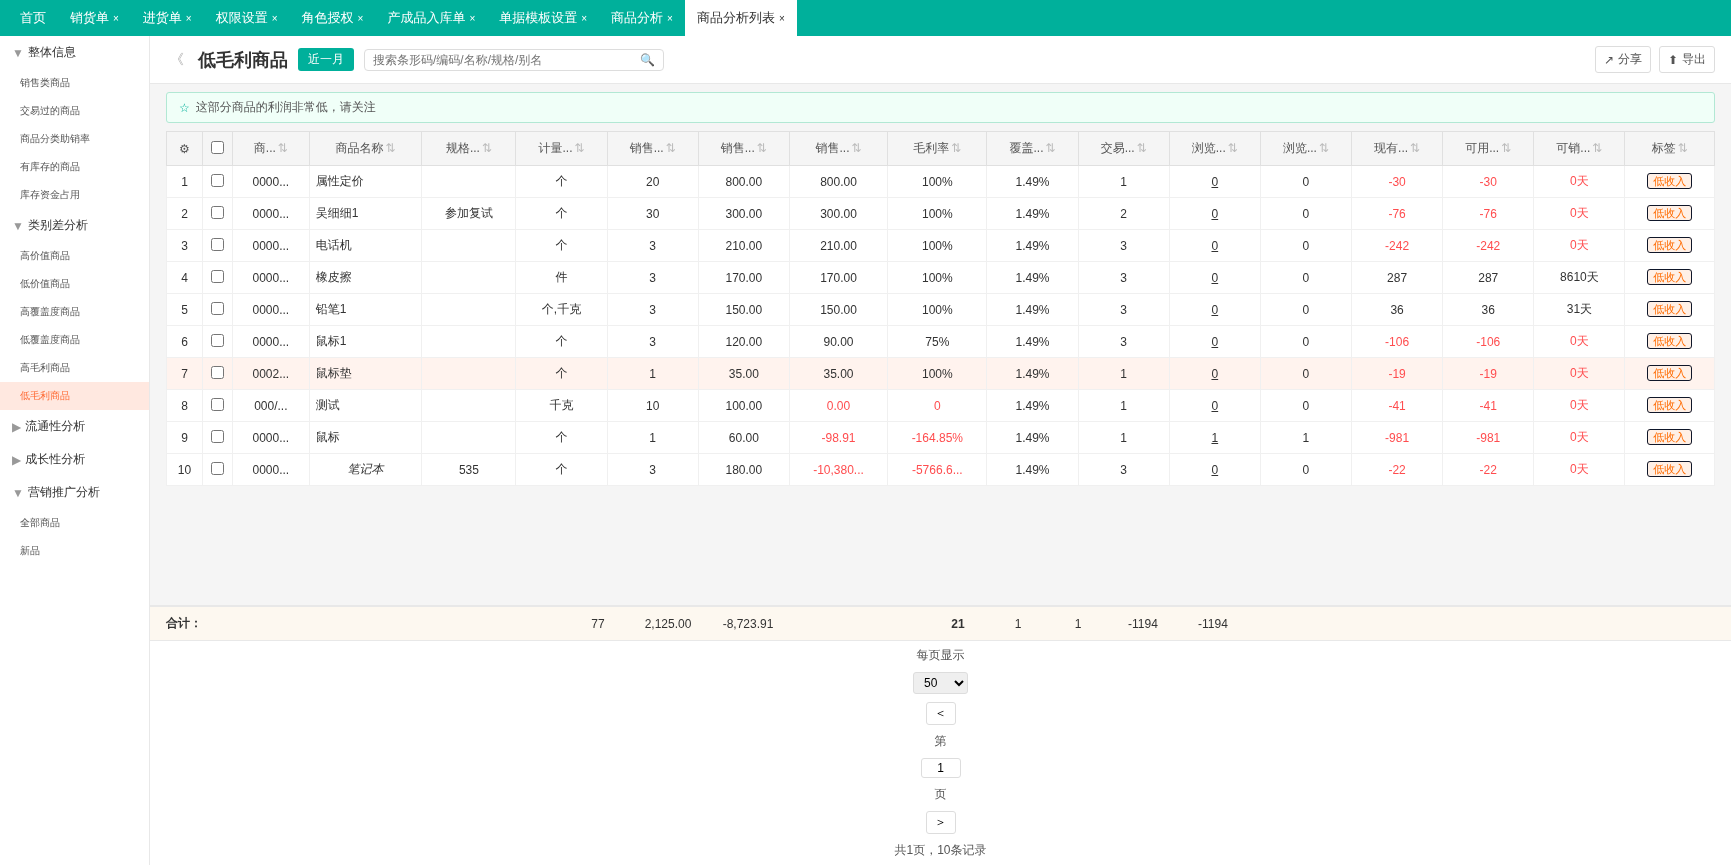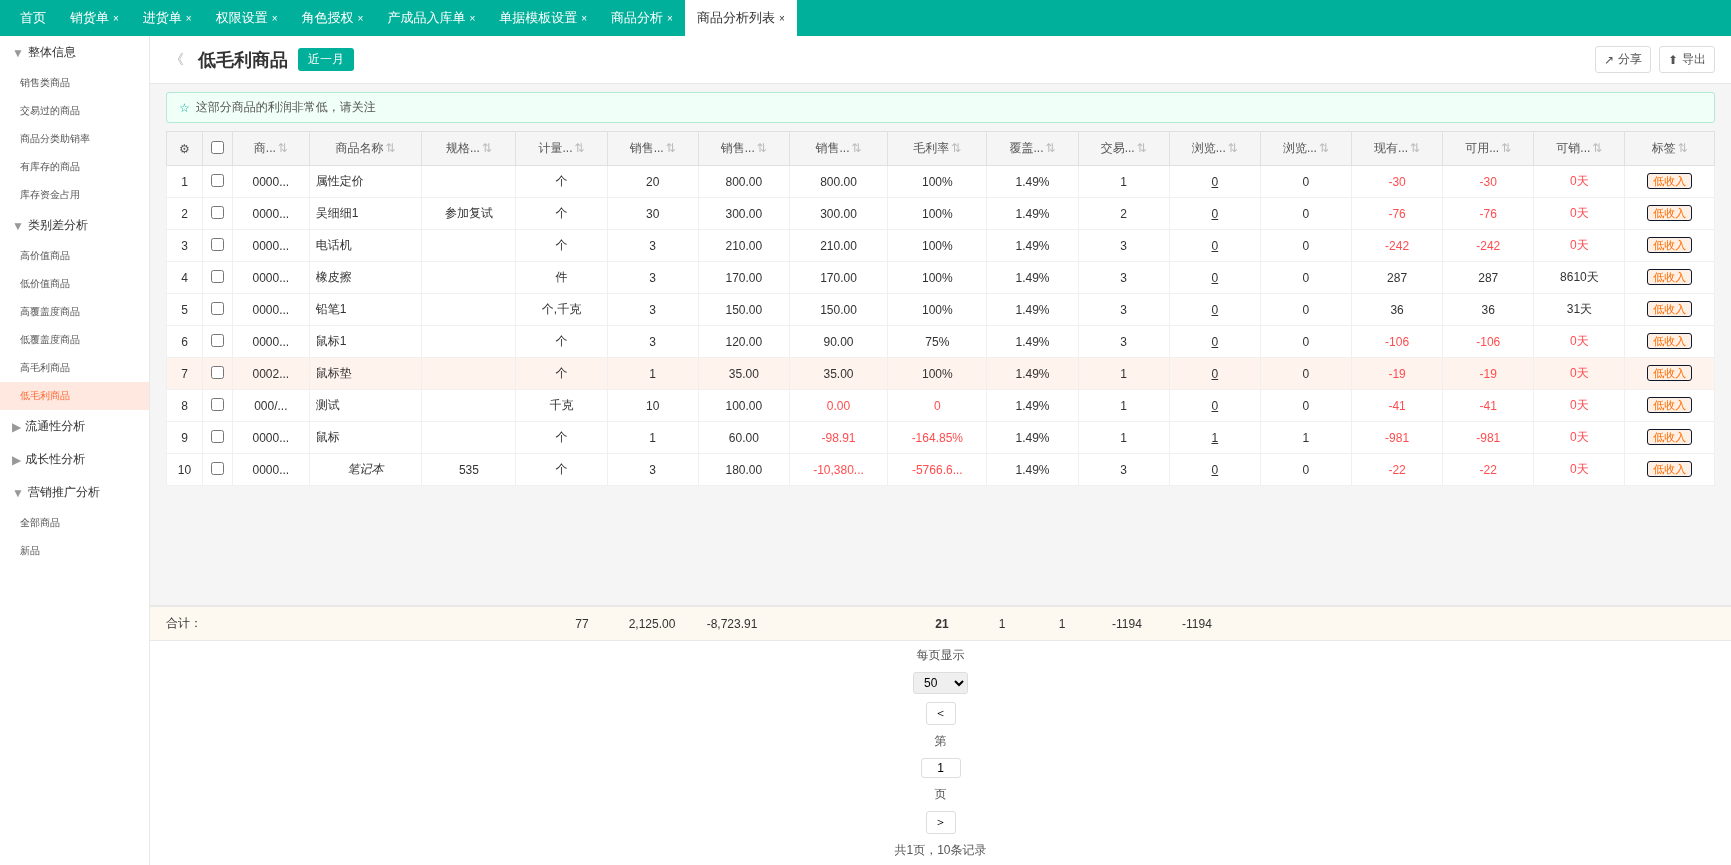--- a/index.html
+++ b/index.html
@@ -185,21 +185,21 @@
     }
 
     
     .table-footer {
       background: #fdf8f0;
       border-top: 2px solid #e8e8e8;
       padding: 8px 16px;
       display: flex;
       align-items: center;
     }
-    .footer-label { font-weight: normal; margin-right: 4px; }
+    .footer-label { font-weight: bold; margin-right: 20px; }
     .footer-cell {
       text-align: center;
       padding: 0 6px;
     }
 
     
     .pagination-bar {
       background: #fff;
       border-top: 1px solid #e8e8e8;
       padding: 6px 16px;
@@ -322,20 +322,24 @@
     <div class="sidebar-item">全部商品</div>
     <div class="sidebar-item">新品</div>
   </aside>
 
   <div class="content">
 
     <div class="content-header">
       <span class="collapse-btn">《</span>
       <h1 class="page-title">低毛利商品</h1>
       <button class="date-btn">近一月</button>
+      <div class="search-box">
+        <input type="text" placeholder="搜索条形码/编码/名称/规格/别名" style="">
+        <span style="color:#aaa;">🔍</span>
+      </div>
       <div class="header-actions">
         <button class="action-btn">
           <span>↗</span>
           <span>分享</span>
         </button>
         <button class="action-btn">
           <span>⬆</span>
           <span>导出</span>
         </button>
       </div>

